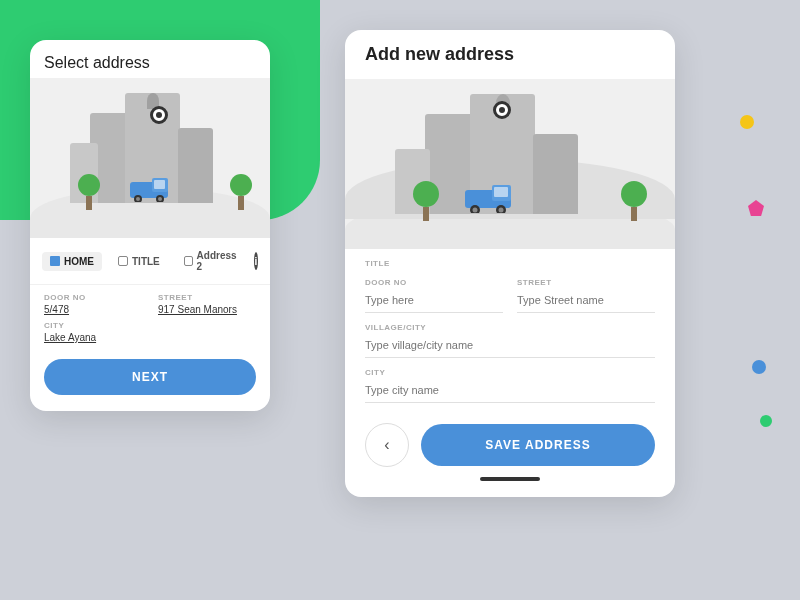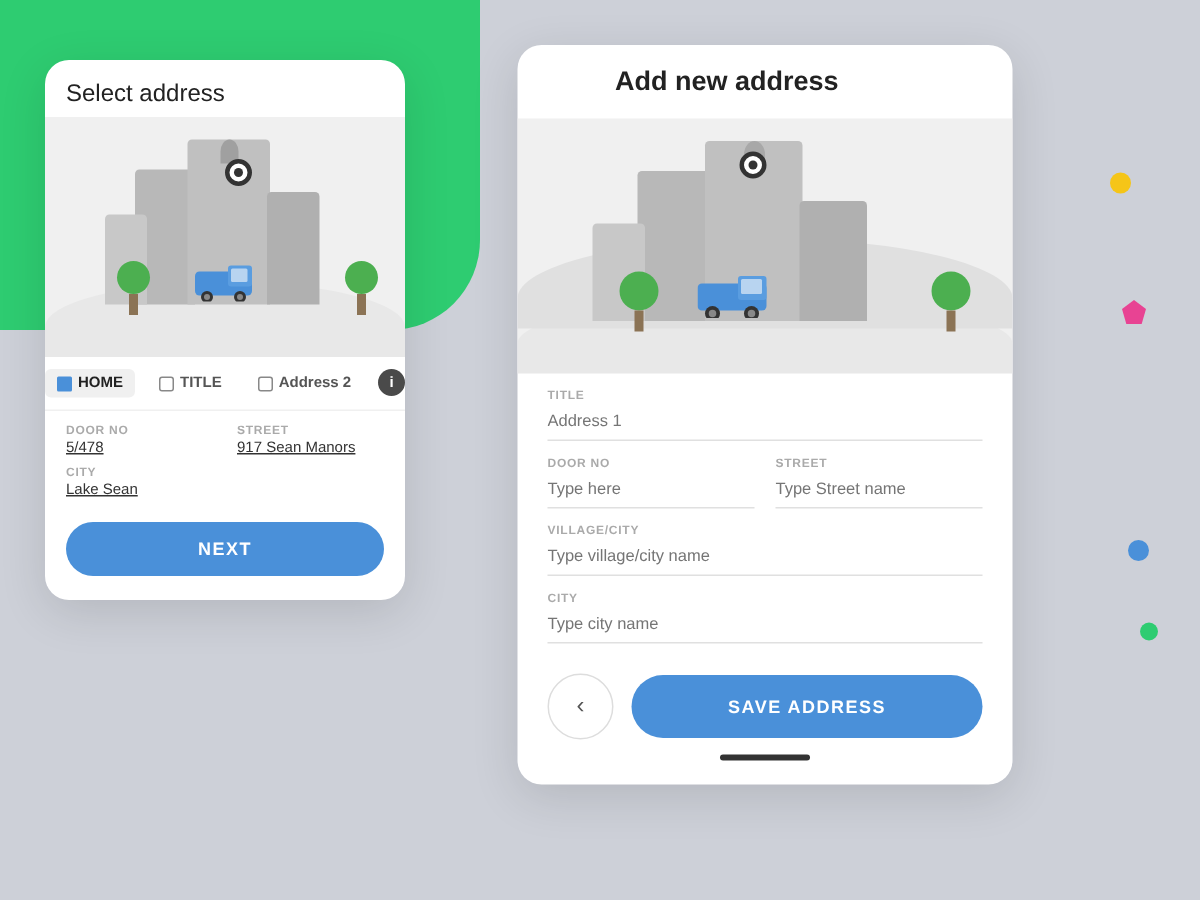--- a/index.html
+++ b/index.html
@@ -133,21 +133,22 @@
     .pin-dot {
       width: 6px;
       height: 6px;
       background: #333;
       border-radius: 50%;
     }
 
     
     .tabs {
       display: flex;
-      padding: 8px 0;
+      align-items: center;
+      padding: 8px 12px;
       border-bottom: 1px solid #f0f0f0;
       gap: 8px;
     }
     .tab {
       display: flex;
       align-items: center;
       gap: 4px;
       font-size: 10px;
       font-weight: 600;
       color: #555;
@@ -259,21 +260,20 @@
     
     .form-section {
       padding: 10px 20px 0;
     }
     .form-title {
       font-size: 18px;
       font-weight: 700;
       color: #222;
       margin-bottom: 14px;
       padding: 14px 20px 0;
-      margin-left: 45px;
     }
 
     .form-group {
       margin-bottom: 10px;
     }
     .form-label {
       font-size: 8px;
       font-weight: 700;
       color: #aaa;
       letter-spacing: 0.5px;
@@ -408,21 +408,21 @@
         <div class="field-label">DOOR NO</div>
         <div class="field-value">5/478</div>
       </div>
       <div class="addr-field">
         <div class="field-label">STREET</div>
         <div class="field-value">917 Sean Manors</div>
       </div>
     </div>
     <div class="addr-field">
       <div class="field-label">CITY</div>
-      <div class="field-value">Lake Sean</div>
+      <div class="field-value">Lake Ayana</div>
     </div>
   </div>
 
 
   <button class="btn-next">
     <span>NEXT</span>
   </button>
 </div>
 
 <div class="card-right">
@@ -464,21 +464,20 @@
         <circle cx="10" cy="27" r="2.5" fill="#888"></circle>
         <circle cx="36" cy="27" r="5" fill="#333"></circle>
         <circle cx="36" cy="27" r="2.5" fill="#888"></circle>
       </svg>
     </div>
   </div>
 
   <div class="form-section">
     <div class="form-group">
       <div class="form-label">TITLE</div>
-      <input class="form-input" placeholder="Address 1" style="">
     </div>
     <div class="form-row">
       <div class="form-group">
         <div class="form-label">DOOR NO</div>
         <input class="form-input" placeholder="Type here" style="">
       </div>
       <div class="form-group">
         <div class="form-label">STREET</div>
         <input class="form-input" placeholder="Type Street name" style="">
       </div>

